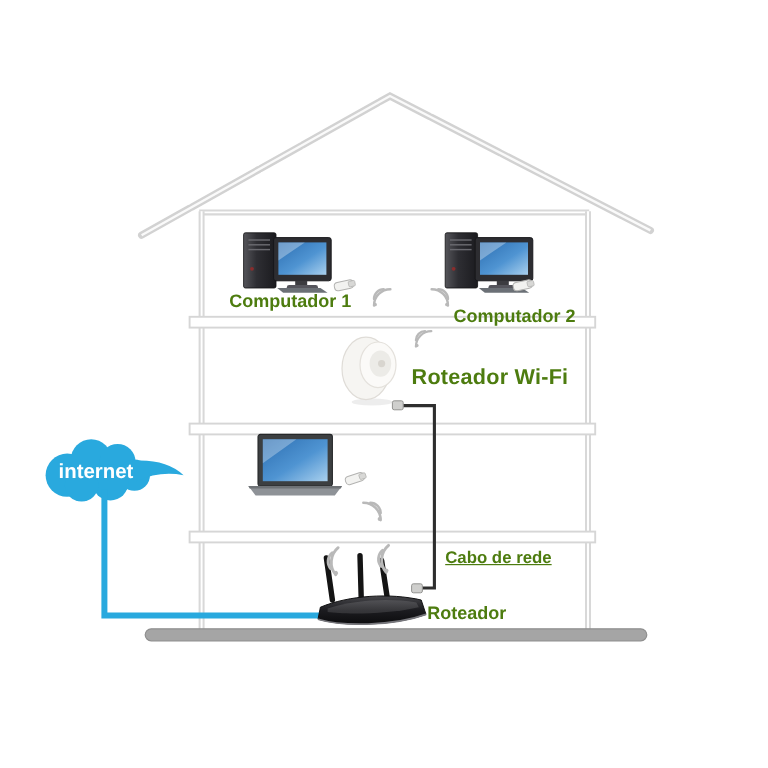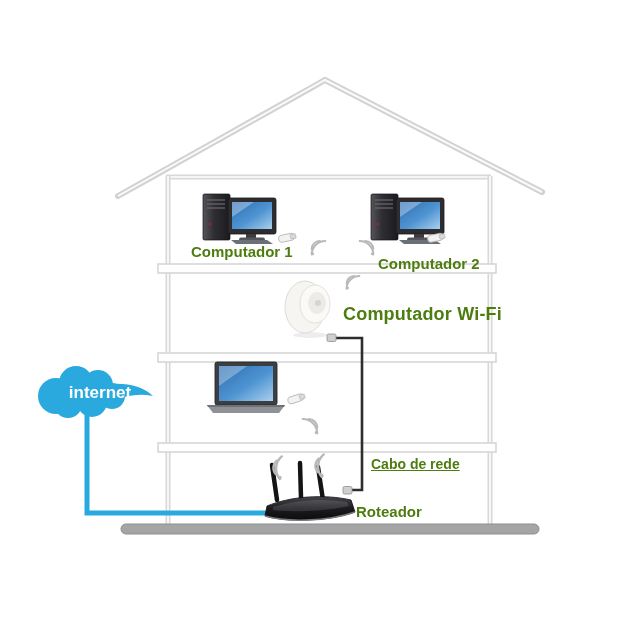--- a/index.html
+++ b/index.html
@@ -12,21 +12,21 @@
     position:absolute;color:#4d7c0f;font-weight:bold;white-space:nowrap;
     letter-spacing:0;line-height:1.1;
   }
   .lbl-computer1{left:191px;top:244px;font-size:15px;}
   .lbl-computer2{left:378px;top:256px;font-size:15px;}
   .lbl-repeater{left:343px;top:305px;font-size:18px;letter-spacing:.2px;}
   .lbl-laptop{left:202px;top:417px;font-size:16px;}
   .lbl-cable{left:371px;top:457px;font-size:14px;text-decoration:underline;}
   .lbl-router{left:356px;top:504px;font-size:15px;}
   .lbl-internet{
-    left:38px;top:384px;width:84px;text-align:center;font-size:17px;color:#ffffff;margin-left:20px;
+    left:38px;top:384px;width:84px;text-align:center;font-size:17px;color:#ffffff;
   }
 </style>
 </head>
 <body>
 
 <div class="stage">
 
   <svg width="640" height="640" viewBox="0 0 640 640">
     <defs>
       <linearGradient id="screenGrad" x1="0" y1="0" x2="1" y2="1">
@@ -155,18 +155,18 @@
     <use href="#wifiIcon" transform="translate(310,241) scale(0.85)"></use>
     <use href="#wifiIcon" transform="translate(375,241) scale(-0.85,0.85)"></use>
     <use href="#wifiIcon" transform="translate(345,276) scale(0.8)"></use>
     <use href="#wifiIcon" transform="translate(319,419) scale(-0.9,0.9)"></use>
     <use href="#wifiIcon" transform="translate(268,468) rotate(-40)"></use>
     <use href="#wifiIcon" transform="translate(310,466) rotate(-40)"></use>
   </svg>
 
   <div class="lbl lbl-computer1">Computador 1</div>
   <div class="lbl lbl-computer2">Computador 2</div>
-  <div class="lbl lbl-repeater">Computador Wi-Fi</div>
+  <div class="lbl lbl-repeater">Roteador Wi-Fi</div>
   <div class="lbl lbl-cable">Cabo de rede</div>
   <div class="lbl lbl-router">Roteador</div>
   <div class="lbl lbl-internet">internet</div>
 
 </div>
 
 </body></html>

